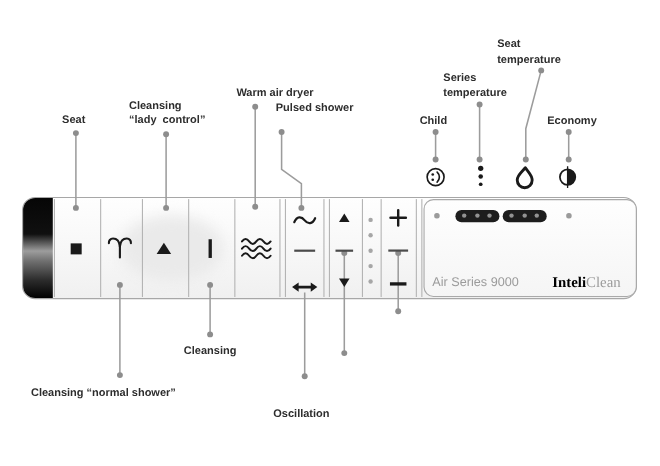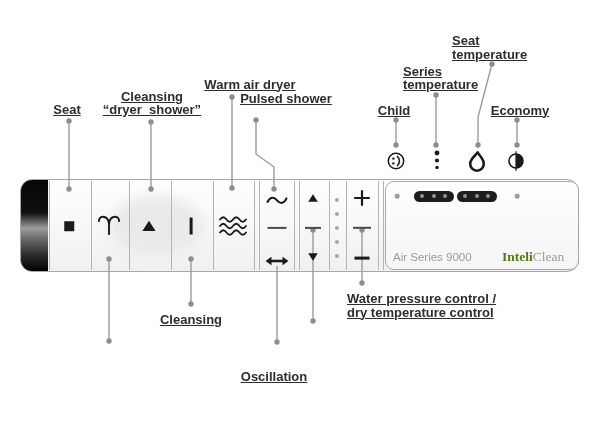--- a/index.html
+++ b/index.html
@@ -1,24 +1,24 @@
 <!DOCTYPE html>
 <html><head>
 <meta charset="utf-8">
 <style>
   html,body{margin:0;padding:0;background:#fff;}
   #stage{
     position:relative;width:600px;height:424px;background:#ffffff;overflow:hidden;
     font-family:"Liberation Sans","DejaVu Sans",sans-serif;
   }
   .lbl{
-    position:absolute;font-size:13px;font-weight:bold;color:#2d2d2d;
-    line-height:13.5px;white-space:pre;text-decoration:underline;
-  }
-  .lbl.center{transform:translateX(-50%);text-align:center;}
+    position:absolute;font-size:10px;font-weight:bold;color:#2d2d2d;
+    line-height:13.5px;white-space:pre;
+  }
+  .lbl.center{transform:translateX(-50%);}
   
   #bar{
     position:absolute;left:20px;top:179px;width:559px;height:93px;
     border:1px solid #a7a7a7;border-radius:12px;box-sizing:border-box;
     background:linear-gradient(180deg,#fefefe 0%,#f7f7f7 55%,#f0f0f0 100%);
     z-index:1;
   }
   #cap{
     position:absolute;left:0px;top:0px;width:27px;height:91px;
     border-radius:11px 0 0 11px;
@@ -35,21 +35,21 @@
     background:linear-gradient(180deg,#fefefe 0%,#f5f5f5 100%);
   }
   .cell{position:absolute;top:181px;height:90px;z-index:4;}
   .sym{position:absolute;z-index:3;transform:translate(-50%,-50%);}
   .leddot{position:absolute;width:4.6px;height:4.6px;border-radius:50%;background:#9b9b9b;transform:translate(-50%,-50%);z-index:3;}
   .pill{position:absolute;top:190.5px;width:40px;height:11px;border-radius:6px;background:#1d1d1d;z-index:3;}
   .pill i{position:absolute;top:3.4px;width:4.2px;height:4.2px;border-radius:50%;background:#929292;}
   .pdot{position:absolute;width:4.2px;height:4.2px;border-radius:50%;background:#a6a6a6;transform:translate(-50%,-50%);z-index:3;}
   #model-text{position:absolute;left:393px;top:251px;font-size:11.5px;color:#9b9b9b;z-index:3;}
   #brand-text{position:absolute;left:502px;top:249px;font-size:13.5px;z-index:3;font-family:"Liberation Serif","DejaVu Serif",serif;}
-  #brand-text .b{font-weight:bold;color:#4d7c0f;}
+  #brand-text .b{font-weight:bold;color:#000000;}
   #brand-text .l{color:#9b9b9b;}
   #leaders{position:absolute;left:0;top:0;z-index:2;}
   .bar-sym{background:#1a1a1a;}
 </style>
 </head>
 <body>
 
 <div id="stage">
 
   <div id="bar">
@@ -220,25 +220,26 @@
     <i style="left:6px"></i>
       <i style="left:17.5px"></i>
       <i style="left:29px"></i>
   </div>
   <div class="leddot" style="left:517px;top:196px"></div>
 
   <div id="model-text">Air Series 9000</div>
   <div id="brand-text"><span class="b">Inteli</span><span class="l">Clean</span></div>
 
   <div class="lbl center" style="left:67px;top:103px">Seat</div>
-  <div class="lbl center" style="left:152px;top:89.5px"><span>Cleansing</span><br><span>“dryer  shower”</span></div>
+  <div class="lbl center" style="left:152px;top:89.5px"><span>Cleansing</span><br><span>“lady  control”</span></div>
   <div class="lbl center" style="left:250px;top:77.5px">Warm air dryer</div>
   <div class="lbl center" style="left:286px;top:92px">Pulsed shower</div>
   <div class="lbl center" style="left:394px;top:103.5px">Child</div>
   <div class="lbl" style="left:403px;top:64.5px"><span>Series</span><br><span>temperature</span></div>
   <div class="lbl" style="left:452px;top:34px"><span>Seat</span><br><span>temperature</span></div>
   <div class="lbl center" style="left:520px;top:103.5px">Economy</div>
 
+  <div class="lbl center" style="left:94px;top:350.5px">Cleansing “normal shower”</div>
   <div class="lbl center" style="left:191px;top:313px"><span>Cleansing</span><br></div>
   <div class="lbl center" style="left:274px;top:370px">Oscillation</div>
-  <div class="lbl" style="left:347px;top:292px"><span>Water pressure control /</span><br><span>dry temperature control</span></div>
+  <div class="lbl" style="left:347px;top:292px"><br></div>
 
 </div>
 
 </body></html>

